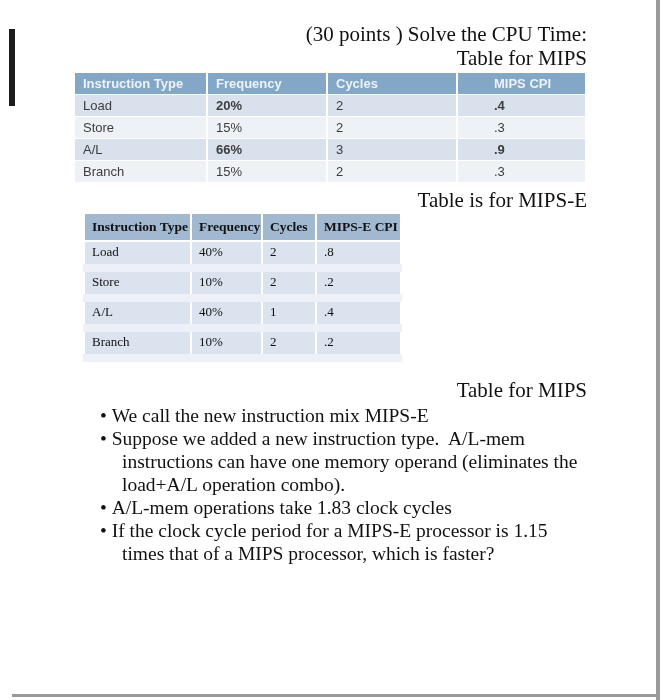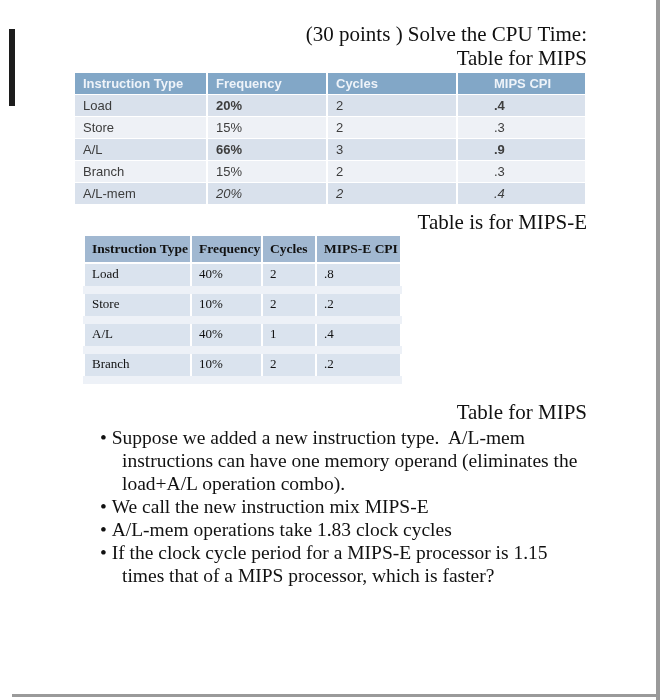--- a/index.html
+++ b/index.html
@@ -108,26 +108,20 @@
             <td class="b">66%</td>
             <td>3</td>
             <td class="b">.9</td>
           </tr>
           <tr>
             <td>Branch</td>
             <td>15%</td>
             <td>2</td>
             <td>.3</td>
           </tr>
-          <tr>
-            <td>A/L-mem</td>
-            <td class="i">20%</td>
-            <td class="i">2</td>
-            <td class="i">.4</td>
-          </tr>
         </tbody>
       </table>
 
     <div class="heading h2">Table is for MIPS-E</div>
 
     <table class="t2">
       <colgroup>
         <col style="width:107px">
           <col style="width:71px">
           <col style="width:54px">
@@ -165,23 +159,23 @@
             <td>10%</td>
             <td>2</td>
             <td>.2</td>
           </tr>
         </tbody>
       </table>
 
     <div class="heading h3">Table for MIPS</div>
 
     <ul class="bullets">
+        <li>We call the new instruction mix MIPS-E</li>
         <li>Suppose we added a new instruction type.&nbsp; A/L-mem
 instructions can have one memory operand (eliminates the
 load+A/L operation combo).</li>
-        <li>We call the new instruction mix MIPS-E</li>
         <li>A/L-mem operations take 1.83 clock cycles</li>
         <li>If the clock cycle period for a MIPS-E processor is 1.15
 times that of a MIPS processor, which is faster?</li>
       </ul>
 
   </div>
 </div>
 
 </body></html>

